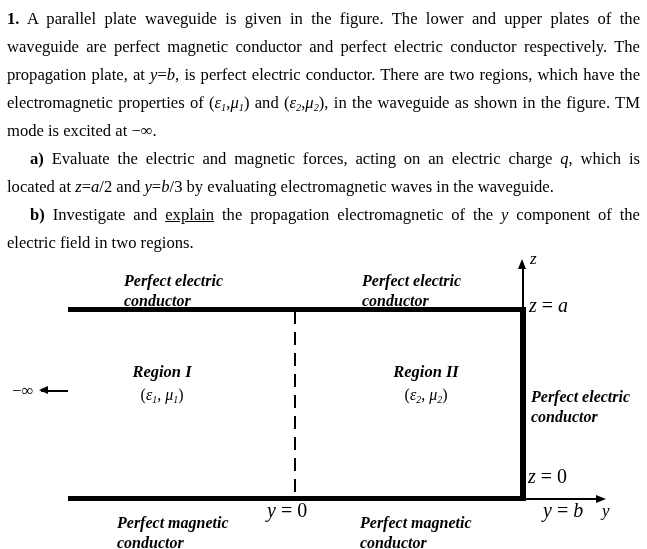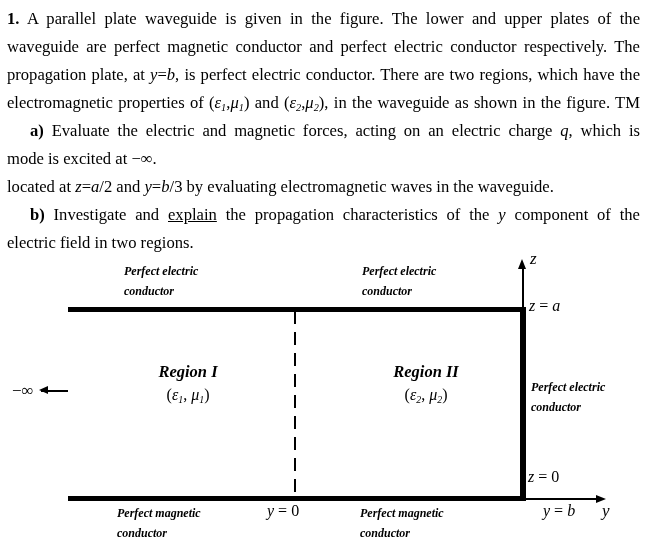--- a/index.html
+++ b/index.html
@@ -30,32 +30,32 @@
   #dashed-divider {
     position:absolute; left:294px; top:311px; width:2px; height:185px;
     background:repeating-linear-gradient(to bottom, var(--ink) 0 13px, transparent 13px 21px);
   }
   #z-axis-line { position:absolute; left:522px; top:269px; width:1.6px; height:38px; background:var(--ink); }
   #z-axis-arrowhead { position:absolute; left:518px; top:259px; width:0; height:0;
     border-left:4.5px solid transparent; border-right:4.5px solid transparent; border-bottom:10px solid var(--ink); }
   #y-axis-line { position:absolute; left:526px; top:498px; width:72px; height:1.6px; background:var(--ink); }
   #y-axis-arrowhead { position:absolute; left:596px; top:494.5px; width:0; height:0;
     border-top:4.5px solid transparent; border-bottom:4.5px solid transparent; border-left:10px solid var(--ink); }
-  .fig-label { position:absolute; font-weight:bold; font-style:italic; font-size:12px; line-height:20px; }
+  .fig-label { position:absolute; font-weight:bold; font-style:italic; font-size:16px; line-height:20px;margin-top:10px; }
   #pec-top-left  { left:124px; top:261px; }
   #pec-top-mid   { left:362px; top:261px; }
   #pec-right     { left:531px; top:377px; }
   #pmc-left      { left:117px; top:503px; }
   #pmc-mid       { left:360px; top:503px; }
   .region { position:absolute; width:96px; text-align:center; }
-  #region-1 { left:140px; top:361px; }
+  #region-1 { left:114px; top:361px; }
   #region-2 { left:378px; top:361px; }
   .region .rtitle { font-weight:bold; font-style:italic; font-size:16.5px; line-height:22px; }
   .region .rparams { font-size:16px; line-height:24px; }
-  .math-label { position:absolute; font-size:16px; line-height:19px; white-space:nowrap; }
+  .math-label { position:absolute; font-size:20px; line-height:19px; white-space:nowrap; }
   #label-z   { left:530px; top:249px; font-style:italic; font-size:17px; }
   #label-z-eq-a { left:529px; top:296px; }
   #label-z-eq-0 { left:528px; top:467px; }
   #label-y-eq-0 { left:267px; top:501px; }
   #label-y-eq-b { left:503px; top:501px;margin-left:40px; }
   #label-y   { left:602px; top:501px; font-style:italic; font-size:17px; }
   #neg-infinity { position:absolute; left:12px; top:381px; display:flex; align-items:center; gap:7px; font-size:17px; }
   .harrow { position:relative; width:27px; height:1.6px; background:var(--ink); display:inline-block; }
   .harrow::before { content:''; position:absolute; left:-2px; top:-4px; width:0; height:0;
     border-top:4.5px solid transparent; border-bottom:4.5px solid transparent; border-right:9px solid var(--ink); }
@@ -63,24 +63,24 @@
 </head>
 <body>
 
 <div class="page">
 
   <div class="doc">
     <div class="tline"><span class="b">1.</span><span> A parallel plate waveguide is given in the figure. The lower and upper plates of the</span></div>
     <div class="tline"><span>waveguide are perfect magnetic conductor and perfect electric conductor respectively. The</span></div>
     <div class="tline"><span>propagation plate, at </span><span class="i">y</span><span>=</span><span class="i">b</span><span>, is perfect electric conductor. There are two regions, which have the</span></div>
     <div class="tline"><span>electromagnetic properties of (</span><span class="i">ε</span><span class="i sub">1</span><span>,</span><span class="i">μ</span><span class="i sub">1</span><span>) and (</span><span class="i">ε</span><span class="i sub">2</span><span>,</span><span class="i">μ</span><span class="i sub">2</span><span>), in the waveguide as shown in the figure. TM</span></div>
+    <div class="tline last"><span>mode is excited at −∞.</span></div>
     <div class="tline indent"><span class="b">a)</span><span> Evaluate the electric and magnetic forces, acting on an electric charge </span><span class="i">q</span><span>, which is</span></div>
-    <div class="tline last"><span>mode is excited at −∞.</span></div>
     <div class="tline last"><span>located at </span><span class="i">z</span><span>=</span><span class="i">a</span><span>/2 and </span><span class="i">y</span><span>=</span><span class="i">b</span><span>/3 by evaluating electromagnetic waves in the waveguide.</span></div>
-    <div class="tline indent"><span class="b">b)</span><span> Investigate and </span><span class="u">explain</span><span> the propagation characteristics of the </span><span class="i">y</span><span> component of the</span></div>
+    <div class="tline indent"><span class="b">b)</span><span> Investigate and </span><span class="u">explain</span><span> the propagation electromagnetic of the </span><span class="i">y</span><span> component of the</span></div>
     <div class="tline last"><span>electric field in two regions.</span></div>
   </div>
 
   <div>
 
     <div class="plate" id="top-plate"></div>
     <div class="plate" id="right-plate"></div>
     <div class="plate" id="bottom-plate"></div>
     <div id="dashed-divider"></div>
 

